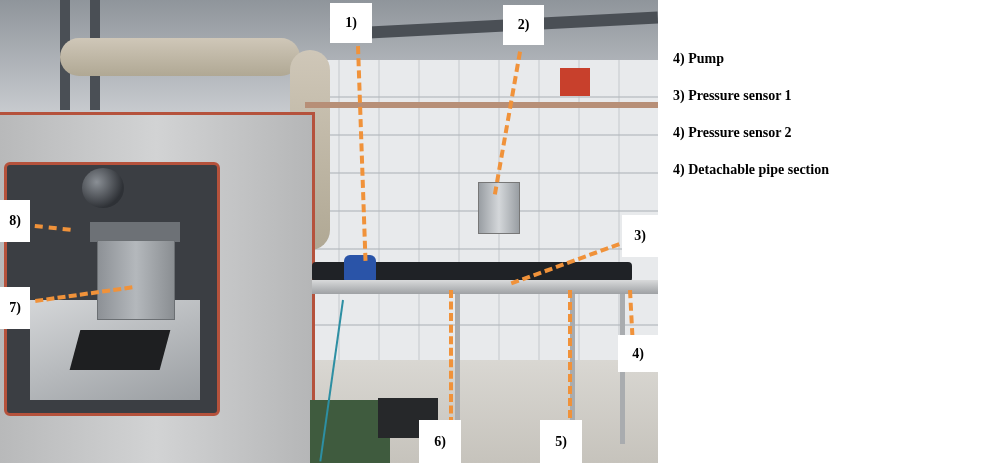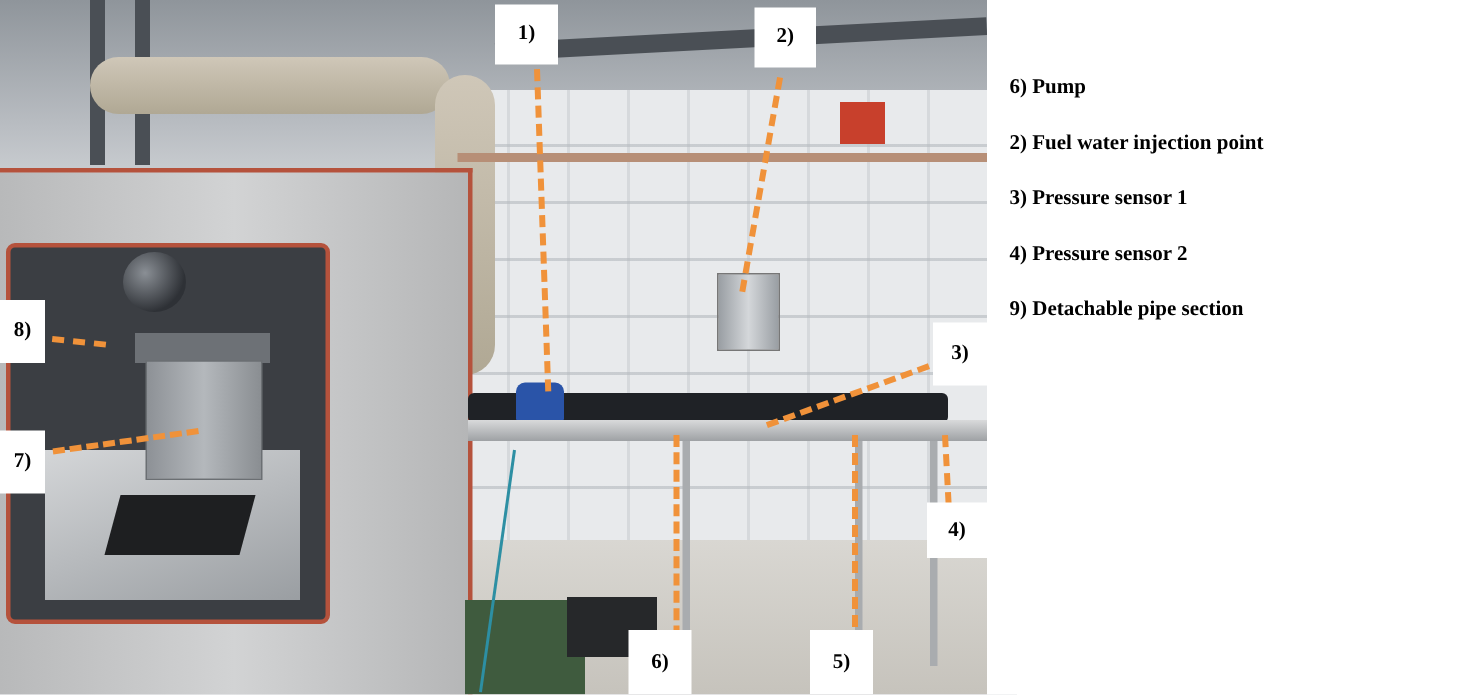--- a/index.html
+++ b/index.html
@@ -98,18 +98,17 @@
     </div>
   <div class="callout" style="left:0;top:287px;width:30px;height:42px;">
       <span>7)</span>
     </div>
   <div class="callout" style="left:0;top:200px;width:30px;height:42px;">
       <span>8)</span>
     </div>
 </div>
 
 <div class="legend">
-  <div class="legend-item">6) Pump</div>
-  <div class="legend-item">2) Fuel water injection point</div>
+  <div class="legend-item">4) Pump</div>
   <div class="legend-item">3) Pressure sensor 1</div>
   <div class="legend-item">4) Pressure sensor 2</div>
-  <div class="legend-item">9) Detachable pipe section</div>
+  <div class="legend-item">4) Detachable pipe section</div>
 </div>
 
 </body></html>

